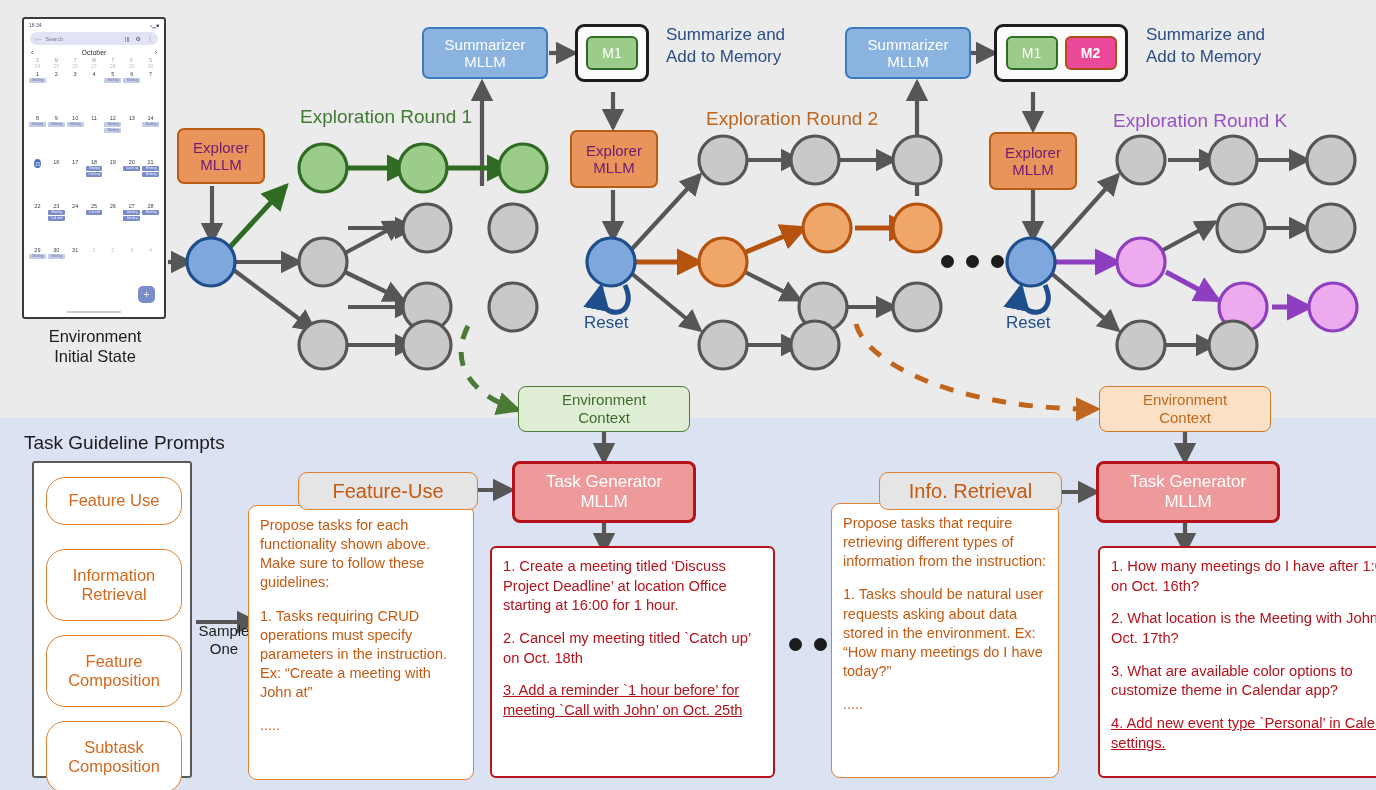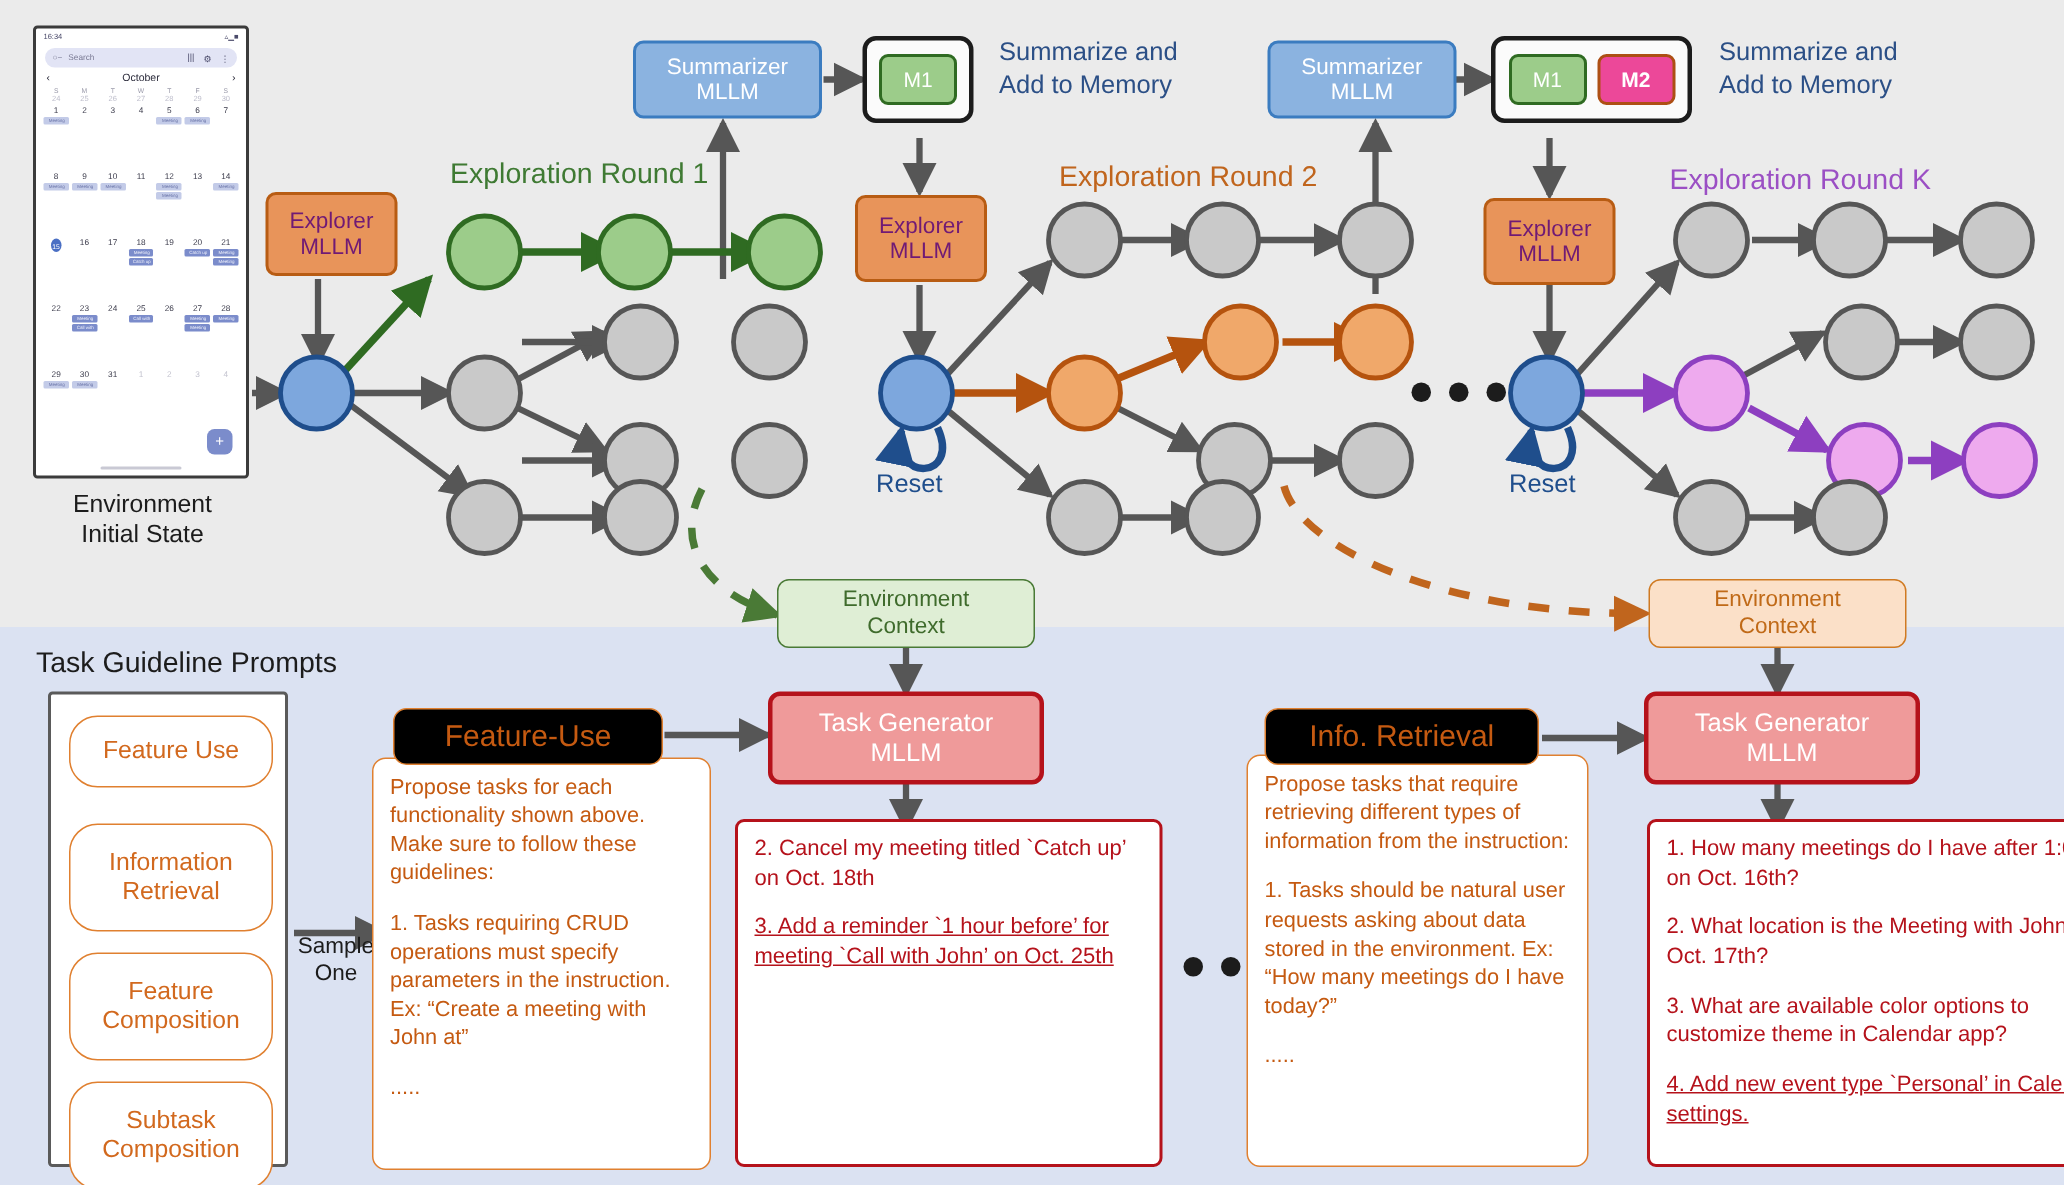--- a/index.html
+++ b/index.html
@@ -73,23 +73,23 @@
       color:#ffffff;font-size:17px;display:flex;flex-direction:column;align-items:center;
       justify-content:center;text-align:center;line-height:1.18;box-sizing:border-box;}
 
   .tgp-title{position:absolute;color:#1c1c1c;font-size:19px;}
   .tgp-box{position:absolute;background:#ffffff;border:2px solid #5a5a5a;border-radius:3px;box-sizing:border-box;}
   .tgp-item{position:absolute;left:12px;box-sizing:border-box;border:1.6px solid #e08030;border-radius:19px;
       display:flex;align-items:center;justify-content:center;text-align:center;color:#d2691e;
       font-size:16.5px;line-height:1.16;background:#ffffff;}
 
   .sample-lbl{position:absolute;color:#1c1c1c;font-size:15px;text-align:center;line-height:1.2;}
-  .prompt-tab{position:absolute;background:#000000;border:1.8px solid #e08030;border-radius:9px;
+  .prompt-tab{position:absolute;background:#e5e5e5;border:1.8px solid #e08030;border-radius:9px;
       display:flex;align-items:center;justify-content:center;color:#c55a11;font-size:20px;
-      box-sizing:border-box;z-index:3;}
+      box-sizing:border-box;z-index:3;margin-left:36px;}
   .prompt-body{position:absolute;background:#ffffff;border:1.8px solid #e08030;border-radius:9px;
       box-sizing:border-box;color:#c55a11;font-size:14.5px;line-height:1.32;padding:10px 11px;z-index:2;}
 
   .out-box{position:absolute;background:#ffffff;border:2px solid #b5121b;border-radius:6px;
       box-sizing:border-box;color:#b5121b;font-size:14.7px;line-height:1.34;padding:9px 11px;}
   .out-box p{margin:0 0 13px 0;}
   .out-box p:last-child{margin-bottom:0;text-decoration:underline;}
 
   .dots{position:absolute;display:flex;gap:12px;align-items:center;}
   .dots i{width:13px;height:13px;border-radius:50%;background:#1c1c1c;display:block;}
@@ -552,20 +552,21 @@
   </div>
 
   <div class="prompt-tab" style="left:843px;top:472px;width:183px;height:38px;">Info. Retrieval</div>
   <div class="prompt-body" style="left:831px;top:503px;width:228px;height:275px;">
     <p style="margin:0 0 14px 0;">Propose tasks that require retrieving different types of information from the instruction:</p>
     <p style="margin:0 0 14px 0;">1. Tasks should be natural user requests asking about data stored in the environment. Ex: “How many meetings do I have today?”</p>
     <p style="margin:0;">.....</p>
   </div>
 
   <div class="out-box" style="left:490px;top:546px;width:285px;height:232px;">
+    <p>1. Create a meeting titled ‘Discuss Project Deadline’ at location Office starting at 16:00 for 1 hour.</p>
     <p>2. Cancel my meeting titled `Catch up’ on Oct. 18th</p>
     <p>3. Add a reminder `1 hour before’ for meeting `Call with John’ on Oct. 25th</p>
   </div>
 
   <div class="dots" style="left:789px;top:638px;">
     <i></i>
       <i></i>
       <i></i>
   </div>
 

